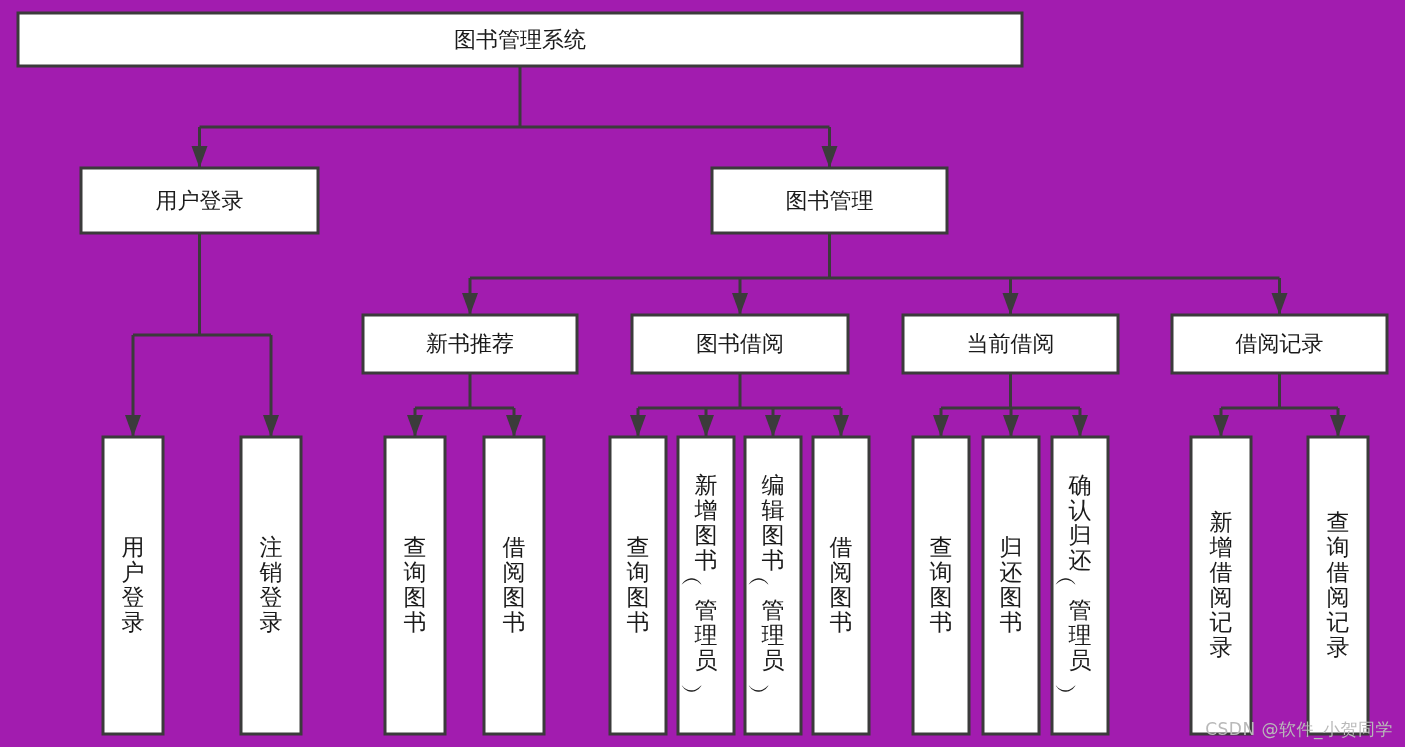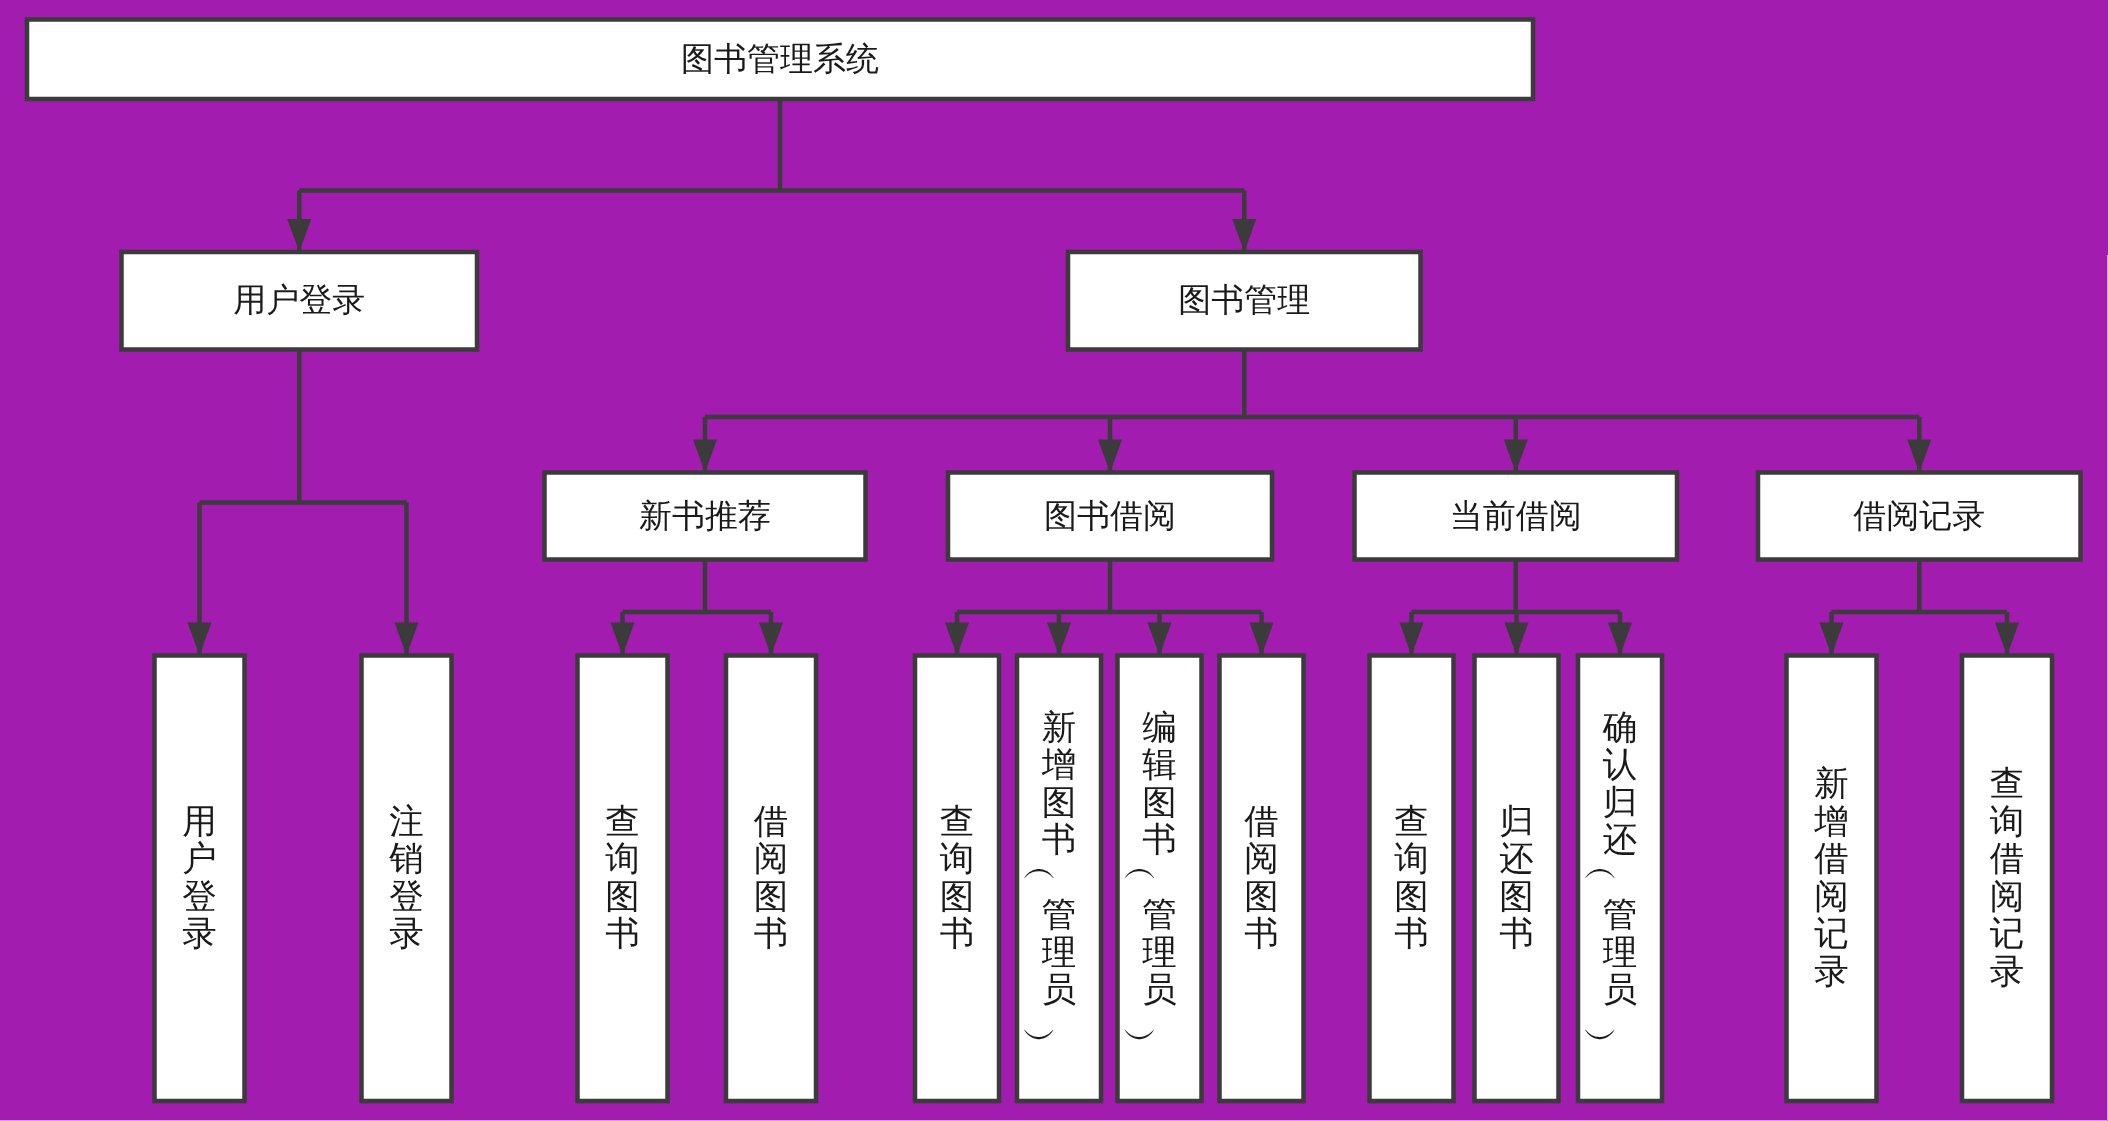--- a/index.html
+++ b/index.html
@@ -202,13 +202,14 @@
         <g>
           <rect x="1191" y="437" width="60" height="297" class="node-box"></rect>
           <text x="1221" y="530" class="node-label-leaf"><tspan x="1221" dy="0">新</tspan><tspan x="1221" dy="25">增</tspan><tspan x="1221" dy="25">借</tspan><tspan x="1221" dy="25">阅</tspan><tspan x="1221" dy="25">记</tspan><tspan x="1221" dy="25">录</tspan></text>
         </g>
         <g>
           <rect x="1308" y="437" width="60" height="297" class="node-box"></rect>
           <text x="1338" y="530" class="node-label-leaf"><tspan x="1338" dy="0">查</tspan><tspan x="1338" dy="25">询</tspan><tspan x="1338" dy="25">借</tspan><tspan x="1338" dy="25">阅</tspan><tspan x="1338" dy="25">记</tspan><tspan x="1338" dy="25">录</tspan></text>
         </g>
       </g>
   </svg>
+  <div class="watermark-text">CSDN @软件_小贺同学</div>
 </div>
 
 </body></html>

